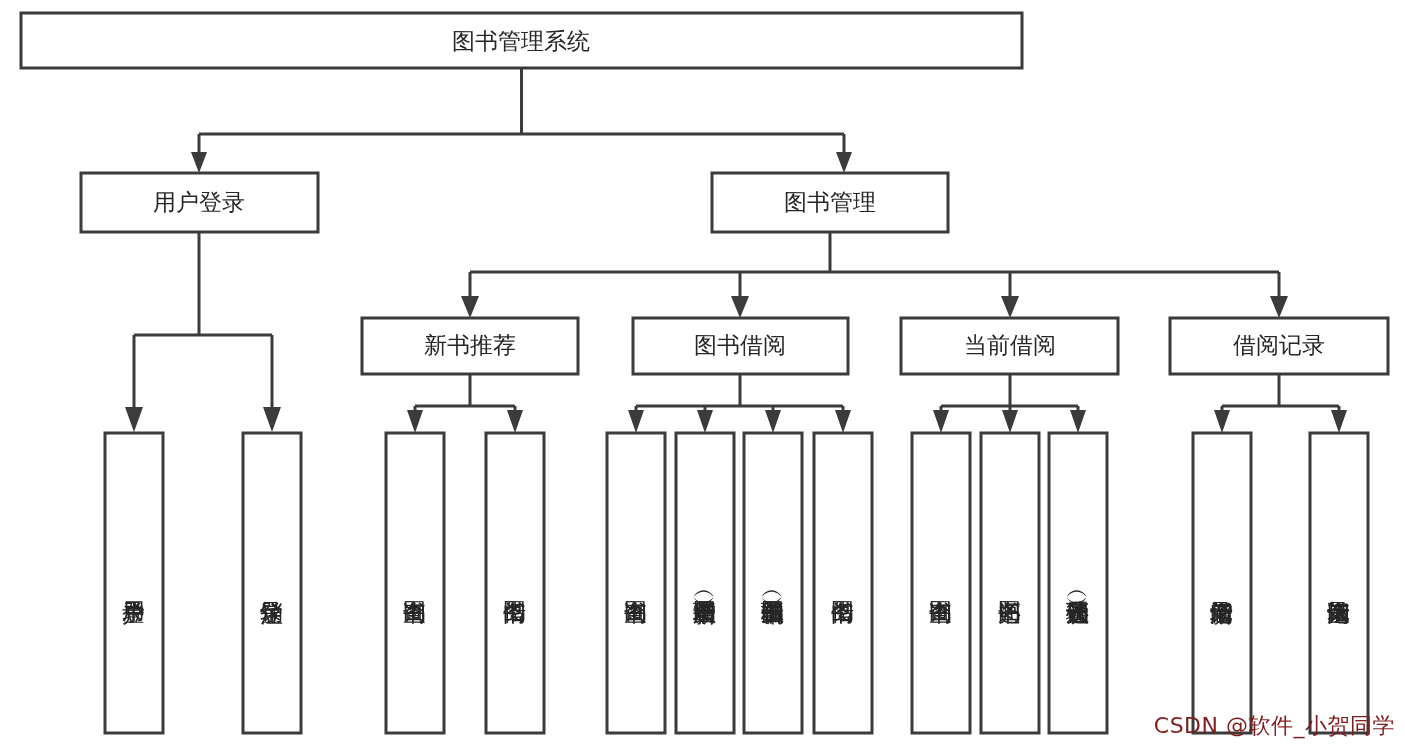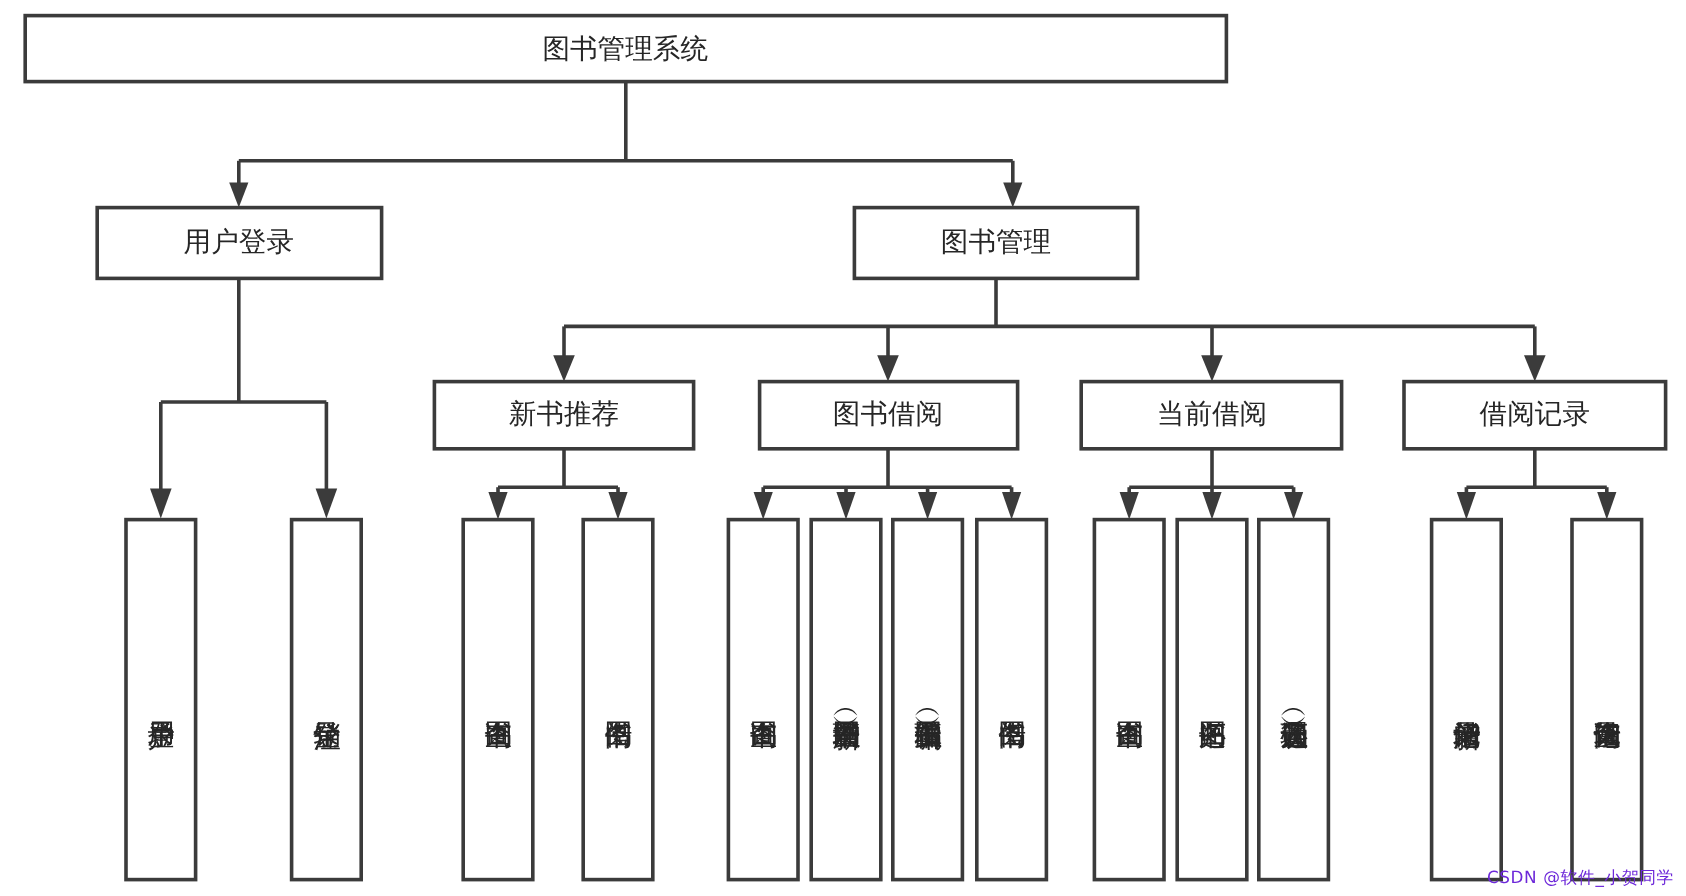--- a/index.html
+++ b/index.html
@@ -50,22 +50,22 @@
     fill: none;
   }
   .arrow-head {
     fill: #3b3b3b;
     stroke: none;
   }
   .watermark {
     position: absolute;
     right: 10px;
     bottom: 6px;
-    font-size: 14px;
-    color: #6d28d9;
+    font-size: 22px;
+    color: #7f1d1d;
     font-family: "DejaVu Sans", "Liberation Sans", sans-serif;
     white-space: nowrap;
     letter-spacing: 0.5px;
   }
 </style>
 </head>
 <body>
 
 <div id="diagram-root">
 

